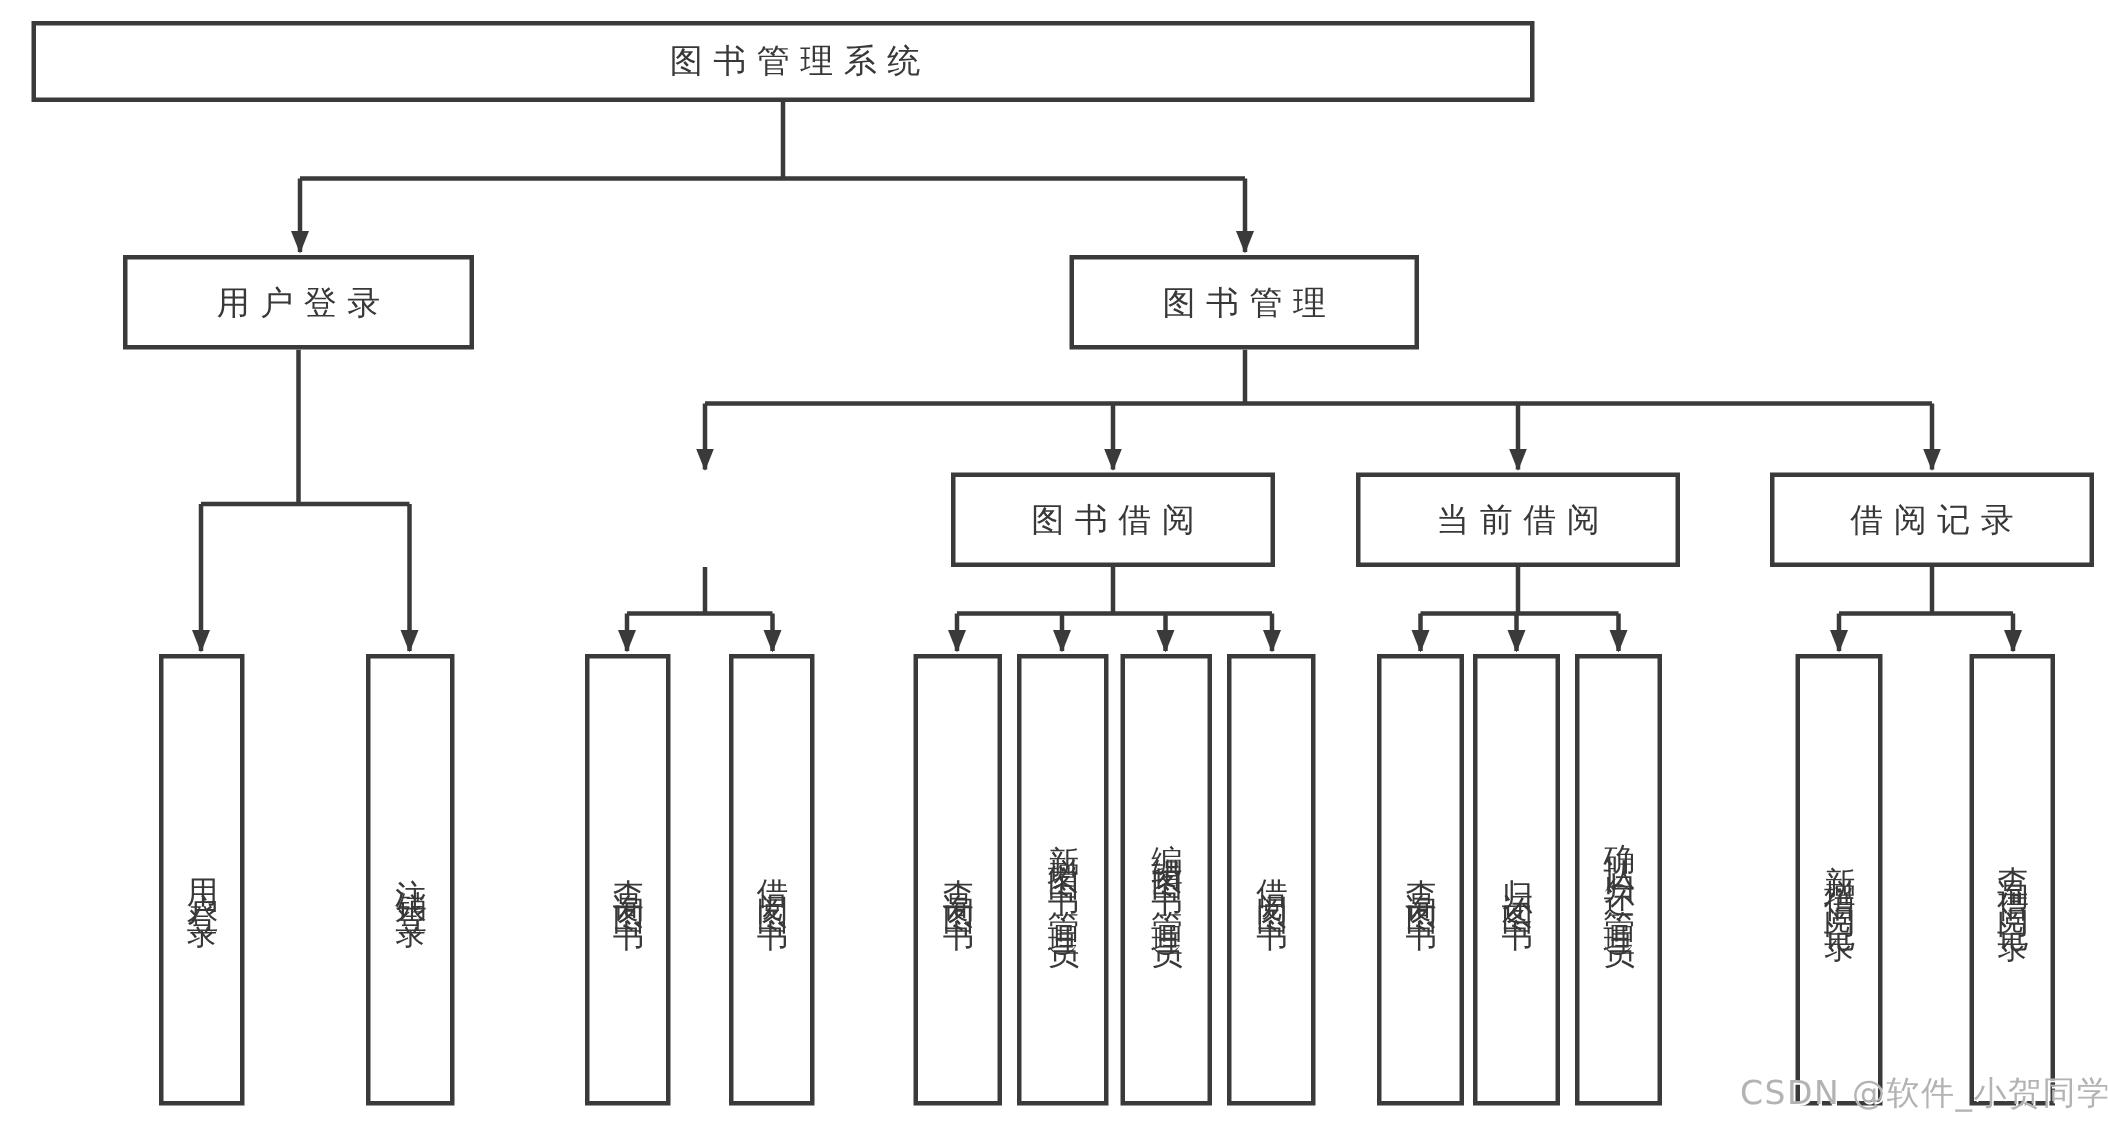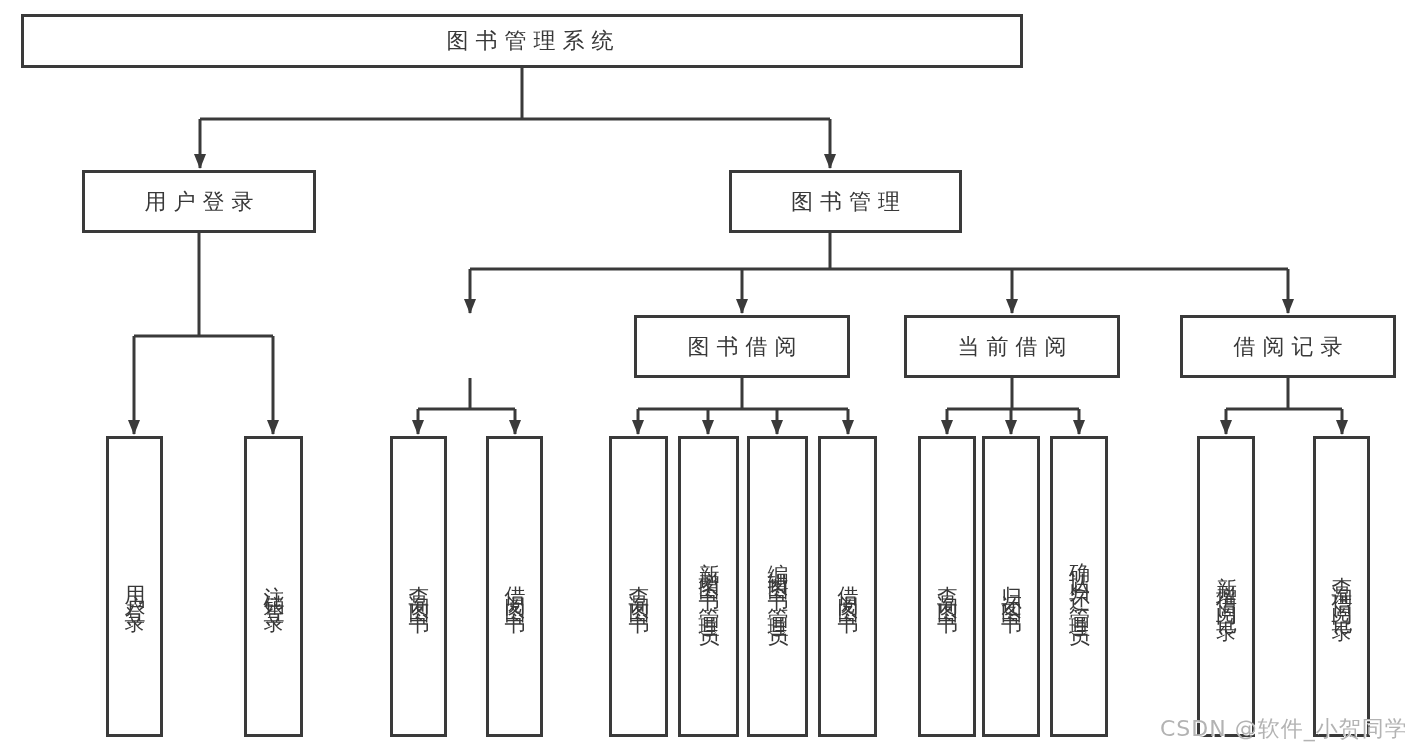--- a/index.html
+++ b/index.html
@@ -107,21 +107,21 @@
     </g>
   </svg>
 
   <div class="node h-node" style="left:21px; top:14px; width:1002px; height:54px;padding-left:16px;">
     <span>图书管理系统</span>
   </div>
 
   <div class="node h-node" style="left:82px; top:170px; width:234px; height:63px;">
     <span>用户登录</span>
   </div>
-  <div class="node h-node" style="left:713px; top:170px; width:233px; height:63px;margin-left:16px;">
+  <div class="node h-node" style="left:713px; top:170px; width:233px; height:63px;">
     <span>图书管理</span>
   </div>
 
   <div class="node h-node" style="left:634px; top:315px; width:216px; height:63px;">
     <span>图书借阅</span>
   </div>
   <div class="node h-node" style="left:904px; top:315px; width:216px; height:63px;">
     <span>当前借阅</span>
   </div>
   <div class="node h-node" style="left:1180px; top:315px; width:216px; height:63px;">

